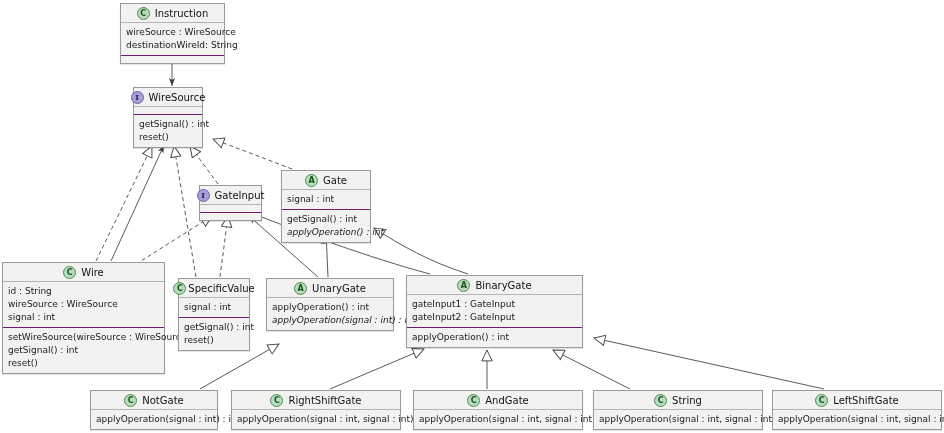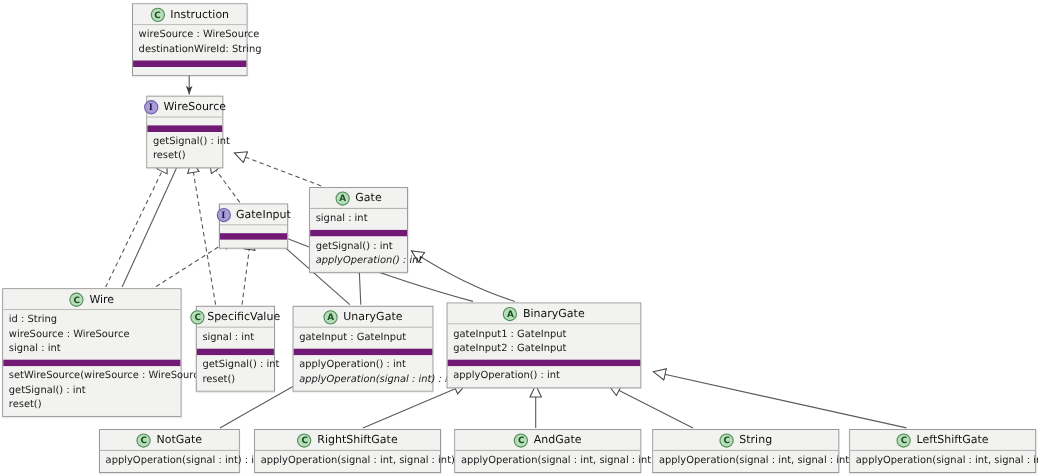--- a/index.html
+++ b/index.html
@@ -77,21 +77,21 @@
     color: #1c4f22;
   }
   .stereo-icon.iface {
     background: #a99ed6;
     border: 1px solid #6e5fae;
     color: #241a4d;
     font-family: "DejaVu Serif", "Liberation Serif", serif;
   }
   .uml-section {
     padding: 3px 5px 3px 5px;
-    border-bottom: 6px solid #701a75;
+    border-bottom: 1px solid #701a75;
     background: #f2f2f0;
   }
   .uml-section:last-child {
     border-bottom: none;
   }
   .uml-section.empty {
     height: 7px;
     padding: 0;
   }
   .uml-row {
@@ -234,23 +234,20 @@
       <div class="uml-row">reset()</div>
     </div>
   </div>
 
   <div class="uml-class" style="left:266px; top:278px; width:128px;">
     <div class="uml-header">
       <span class="stereo-icon abs">A</span>
       <span class="uml-title abstract">UnaryGate</span>
     </div>
     <div class="uml-section">
-      <div class="uml-row">gateInput : GateInput</div>
-    </div>
-    <div class="uml-section">
       <div class="uml-row">applyOperation() : int</div>
       <div class="uml-row italic">applyOperation(signal : int) : int</div>
     </div>
   </div>
 
   <div class="uml-class" style="left:406px; top:275px; width:177px;">
     <div class="uml-header">
       <span class="stereo-icon abs">A</span>
       <span class="uml-title abstract">BinaryGate</span>
     </div>

